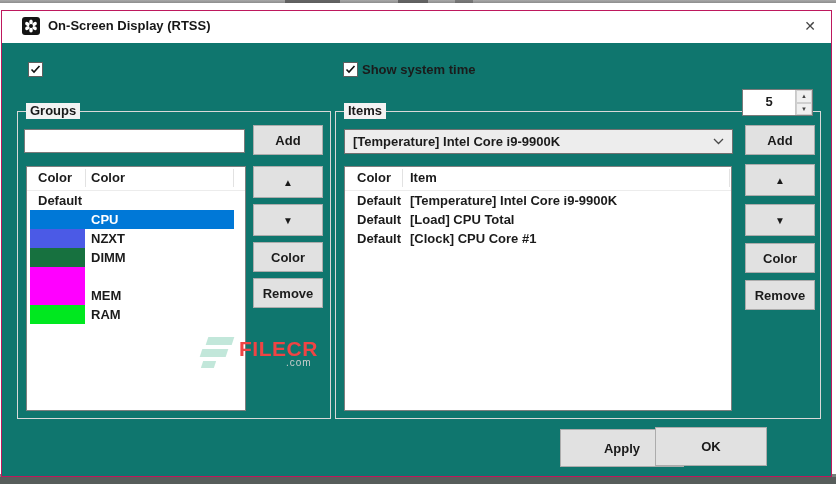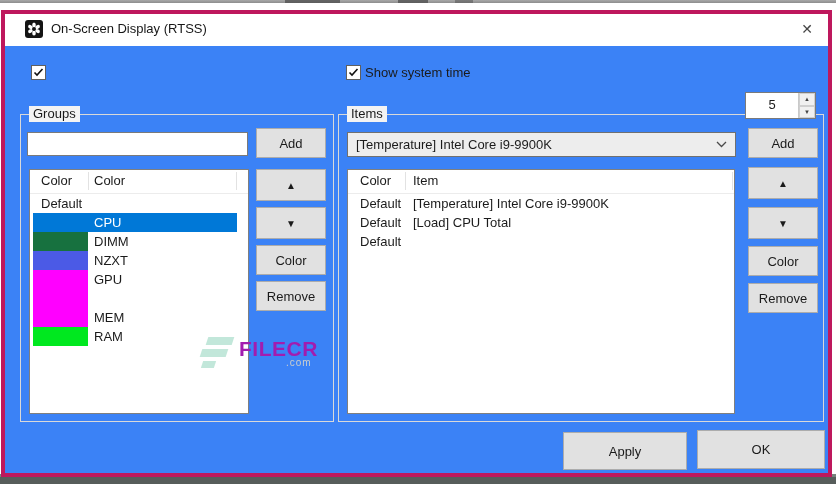--- a/index.html
+++ b/index.html
@@ -9,21 +9,21 @@
     font-family:"Liberation Sans","DejaVu Sans",sans-serif;
     font-size:13px;color:#1b1b1b;
     -webkit-font-smoothing:antialiased;
   }
   
   .top-strip{position:absolute;top:0;left:0;right:0;height:3px;background:linear-gradient(to bottom,#a8a8a8,#8d8d8d);}
   .top-smudge{position:absolute;top:0;height:3px;background:#4e4e4e;opacity:.75;}
   .bottom-strip{position:absolute;top:474px;left:0;right:0;height:10px;background:linear-gradient(to bottom,#76837c 0 3px,#575d5b 3px);}
   
   .dialog{position:absolute;left:1px;top:10px;width:831px;height:467px;
-    background:#3b82f6;border:4px solid #be185d;box-sizing:border-box;}
+    background:#0f766e;border:1px solid #be185d;box-sizing:border-box;font-weight:bold;}
   .titlebar{position:absolute;left:0;top:0;right:0;height:32px;background:#ffffff;}
   .app-icon{position:absolute;left:20px;top:6px;width:18px;height:18px;}
   .title-text{position:absolute;left:46px;top:0;height:32px;line-height:30px;font-size:13px;color:#161616;}
   .close-btn{position:absolute;right:6px;top:2px;width:30px;height:27px;text-align:center;line-height:27px;font-size:14px;color:#454545;cursor:default;}
   
   .checkbox{position:absolute;width:13px;height:13px;background:#fff;border:1px solid #5f5f5f;box-sizing:content-box;}
   .checkbox svg{position:absolute;left:0;top:0;}
   .cb-label{position:absolute;top:50px;height:17px;line-height:17px;}
   
   .groupbox{position:absolute;border:1px solid #d9d9d9;box-sizing:border-box;}
@@ -53,21 +53,21 @@
   .lrow .swatch{position:absolute;left:0;top:0;width:55px;height:19px;}
   .lrow .ctext{position:absolute;left:8px;white-space:nowrap;}
   .lrow .ntext{position:absolute;left:61px;white-space:nowrap;}
   .lrow.selected{color:#ffffff;}
   .irow{position:relative;height:19px;line-height:19px;}
   .irow .ctext{position:absolute;left:12px;white-space:nowrap;}
   .irow .itext{position:absolute;left:65px;white-space:nowrap;}
   
   .watermark{position:absolute;left:0;top:0;z-index:50;pointer-events:none;}
   .wm-bar{position:absolute;background:#b7e3d4;opacity:.85;transform:skewX(-18deg);}
-  .wm-text{position:absolute;left:239px;top:337px;font-size:21px;font-weight:bold;letter-spacing:.5px;color:#a21caf;}
+  .wm-text{position:absolute;left:239px;top:337px;font-size:21px;font-weight:bold;letter-spacing:.5px;color:#ef4444;}
   .wm-suffix{position:absolute;left:286px;top:357px;font-size:10px;color:#cbcecd;letter-spacing:1px;}
 </style>
 </head>
 <body>
 
 <div class="top-strip"></div>
 <div class="top-smudge" style="left:285px;width:55px;"></div>
 <div class="top-smudge" style="left:398px;width:30px;"></div>
 <div class="top-smudge" style="left:455px;width:18px;opacity:.5;"></div>
 <div class="bottom-strip"></div>
@@ -122,30 +122,26 @@
     </div>
     <div class="lrows">
       <div class="lrow">
         <span class="ctext">Default</span>
         <span class="ntext"></span>
       </div>
       <div class="lrow selected" style="background-color: rgb(0, 120, 215);">
         <span class="ntext">CPU</span>
       </div>
       <div class="lrow">
+        <span class="swatch" style="background-color: rgb(75, 90, 230);"></span>
+        <span class="ntext">NZXT</span>
+      </div>
+      <div class="lrow">
         <span class="swatch" style="background-color: rgb(23, 113, 63);"></span>
         <span class="ntext">DIMM</span>
-      </div>
-      <div class="lrow">
-        <span class="swatch" style="background-color: rgb(75, 90, 230);"></span>
-        <span class="ntext">NZXT</span>
-      </div>
-      <div class="lrow">
-        <span class="swatch" style="background-color: rgb(255, 0, 255);"></span>
-        <span class="ntext">GPU</span>
       </div>
       <div class="lrow">
         <span class="swatch" style="background-color: rgb(255, 0, 255);"></span>
         <span class="ntext"></span>
       </div>
       <div class="lrow">
         <span class="swatch" style="background-color: rgb(255, 0, 255);"></span>
         <span class="ntext">MEM</span>
       </div>
       <div class="lrow">
@@ -193,31 +189,32 @@
       <div class="irow">
         <span class="ctext">Default</span>
         <span class="itext">[Temperature] Intel Core i9-9900K</span>
       </div>
       <div class="irow">
         <span class="ctext">Default</span>
         <span class="itext">[Load] CPU Total</span>
       </div>
       <div class="irow">
         <span class="ctext">Default</span>
+        <span class="itext">[Clock] CPU Core #1</span>
       </div>
     </div>
   </div>
 
   <div class="btn arrow" style="left:743px;top:153px;width:70px;height:32px;">▲</div>
   <div class="btn arrow" style="left:743px;top:193px;width:70px;height:32px;">▼</div>
   <div class="btn" style="left:743px;top:232px;width:70px;height:30px;">Color</div>
   <div class="btn" style="left:743px;top:269px;width:70px;height:30px;">Remove</div>
 
   <div class="btn" style="left:558px;top:418px;width:124px;height:38px;">Apply</div>
-  <div class="btn" style="left:692px;top:416px;width:128px;height:39px;">OK</div>
+  <div class="btn" style="left:653px;top:416px;width:112px;height:39px;">OK</div>
 </div>
 
 <div class="watermark">
   <div class="wm-bar" style="left:207px;top:337px;width:26px;height:8px;"></div>
   <div class="wm-bar" style="left:201px;top:349px;width:26px;height:8px;"></div>
   <div class="wm-bar" style="left:202px;top:361px;width:13px;height:7px;"></div>
   <div class="wm-text">FILECR</div>
   <div class="wm-suffix">.com</div>
 </div>
 

